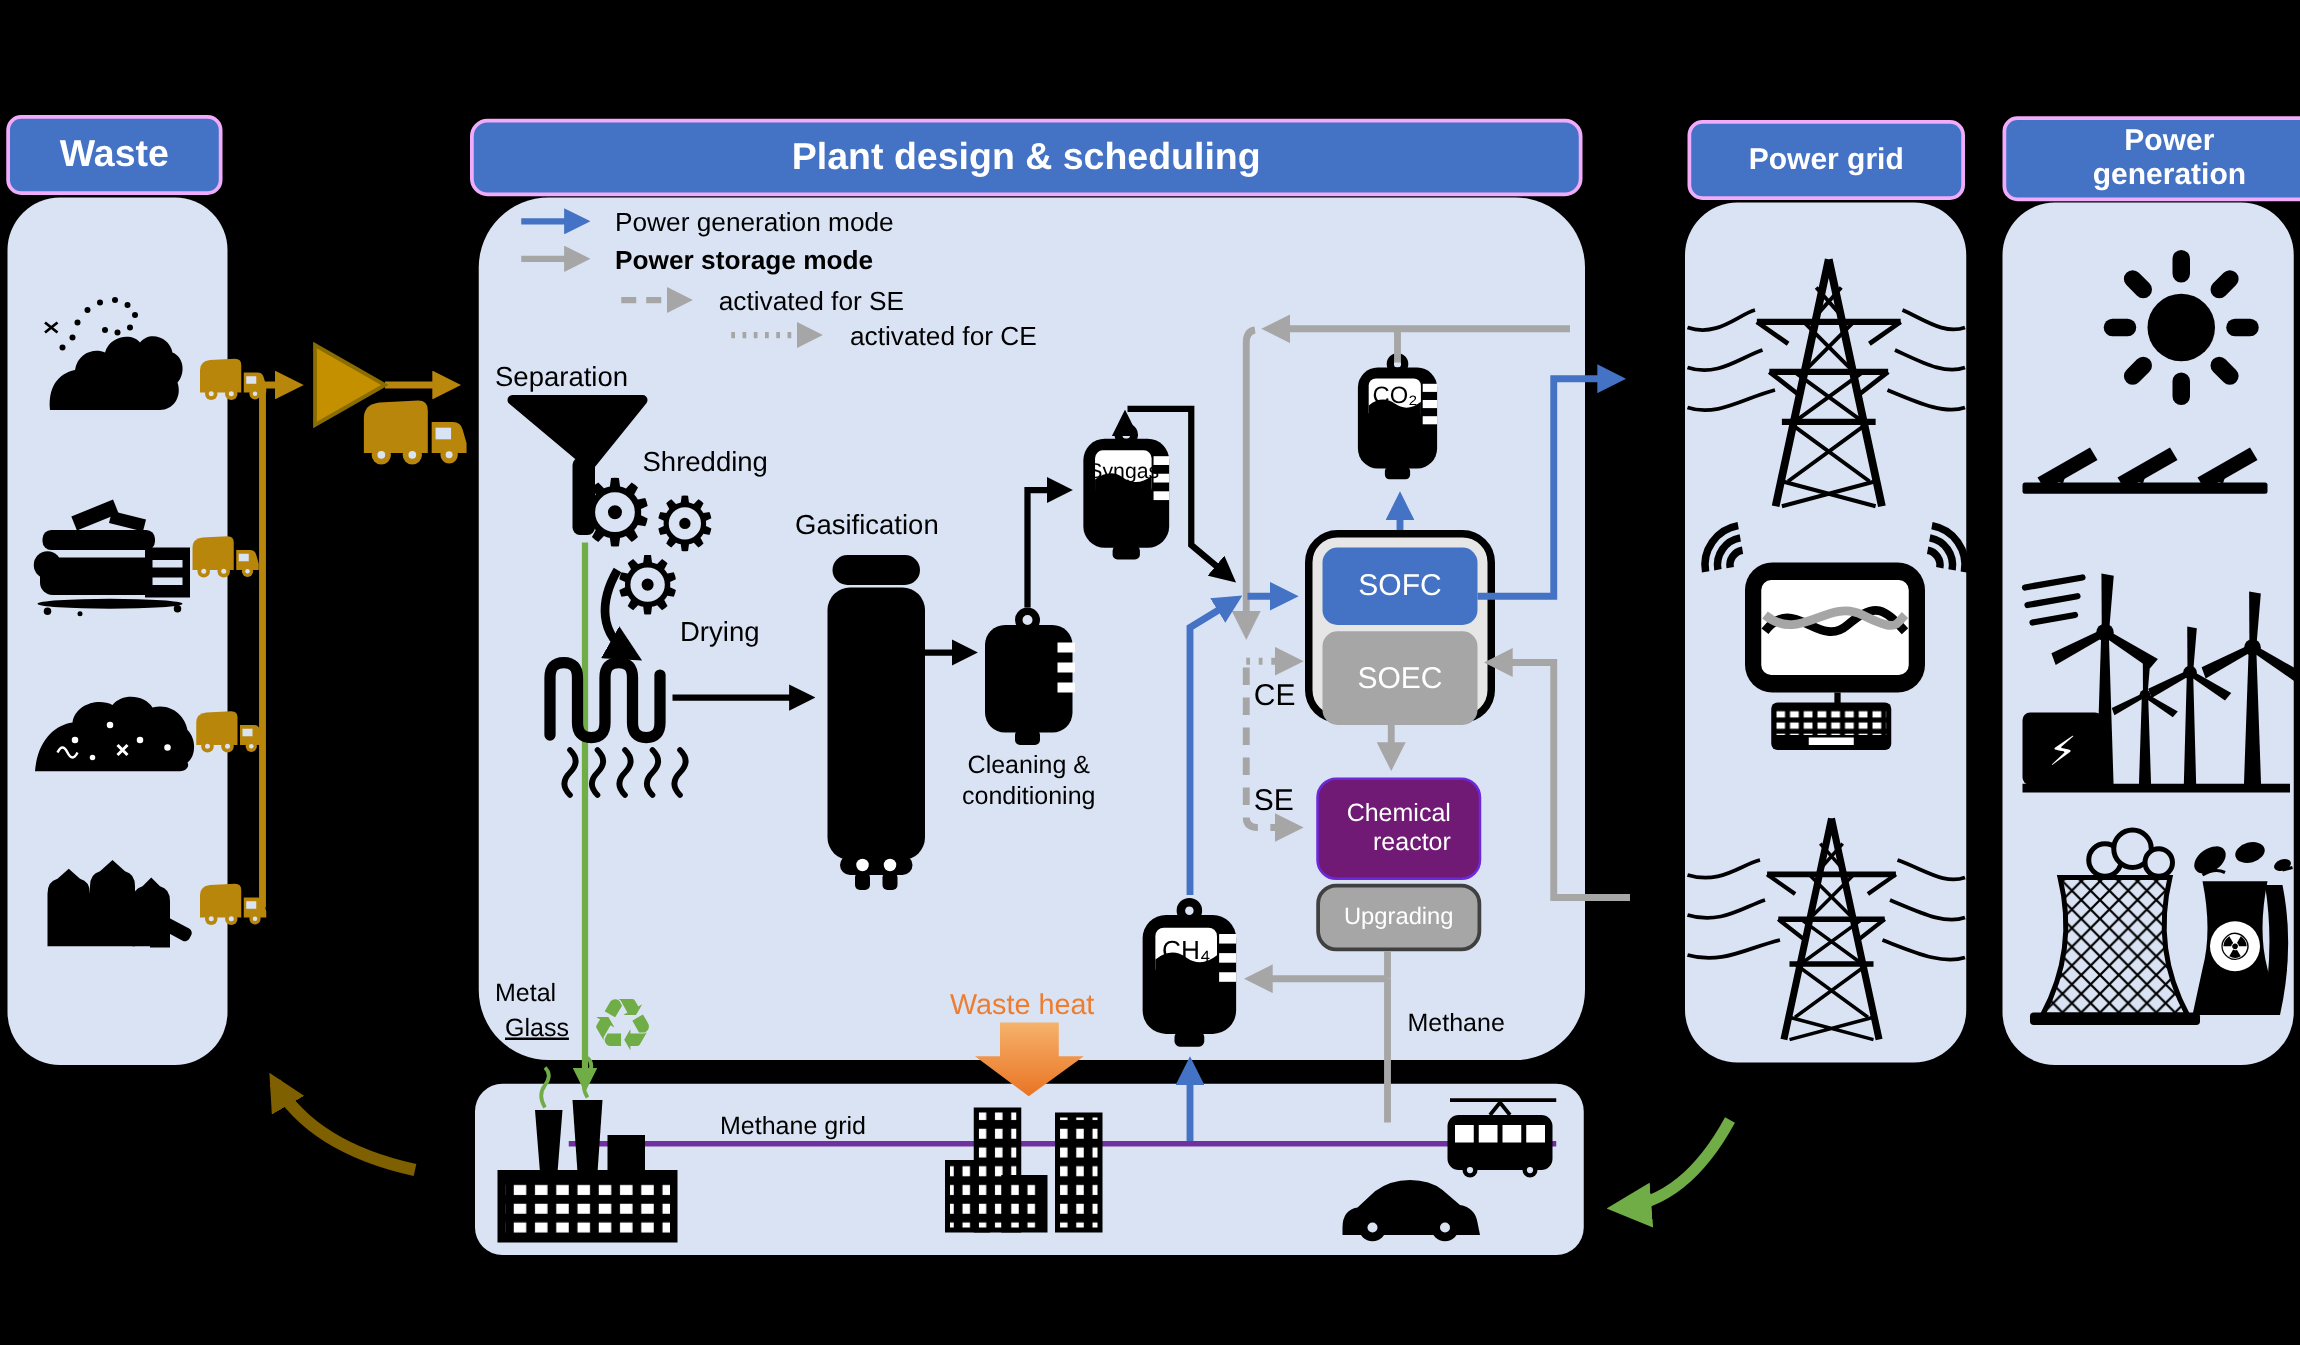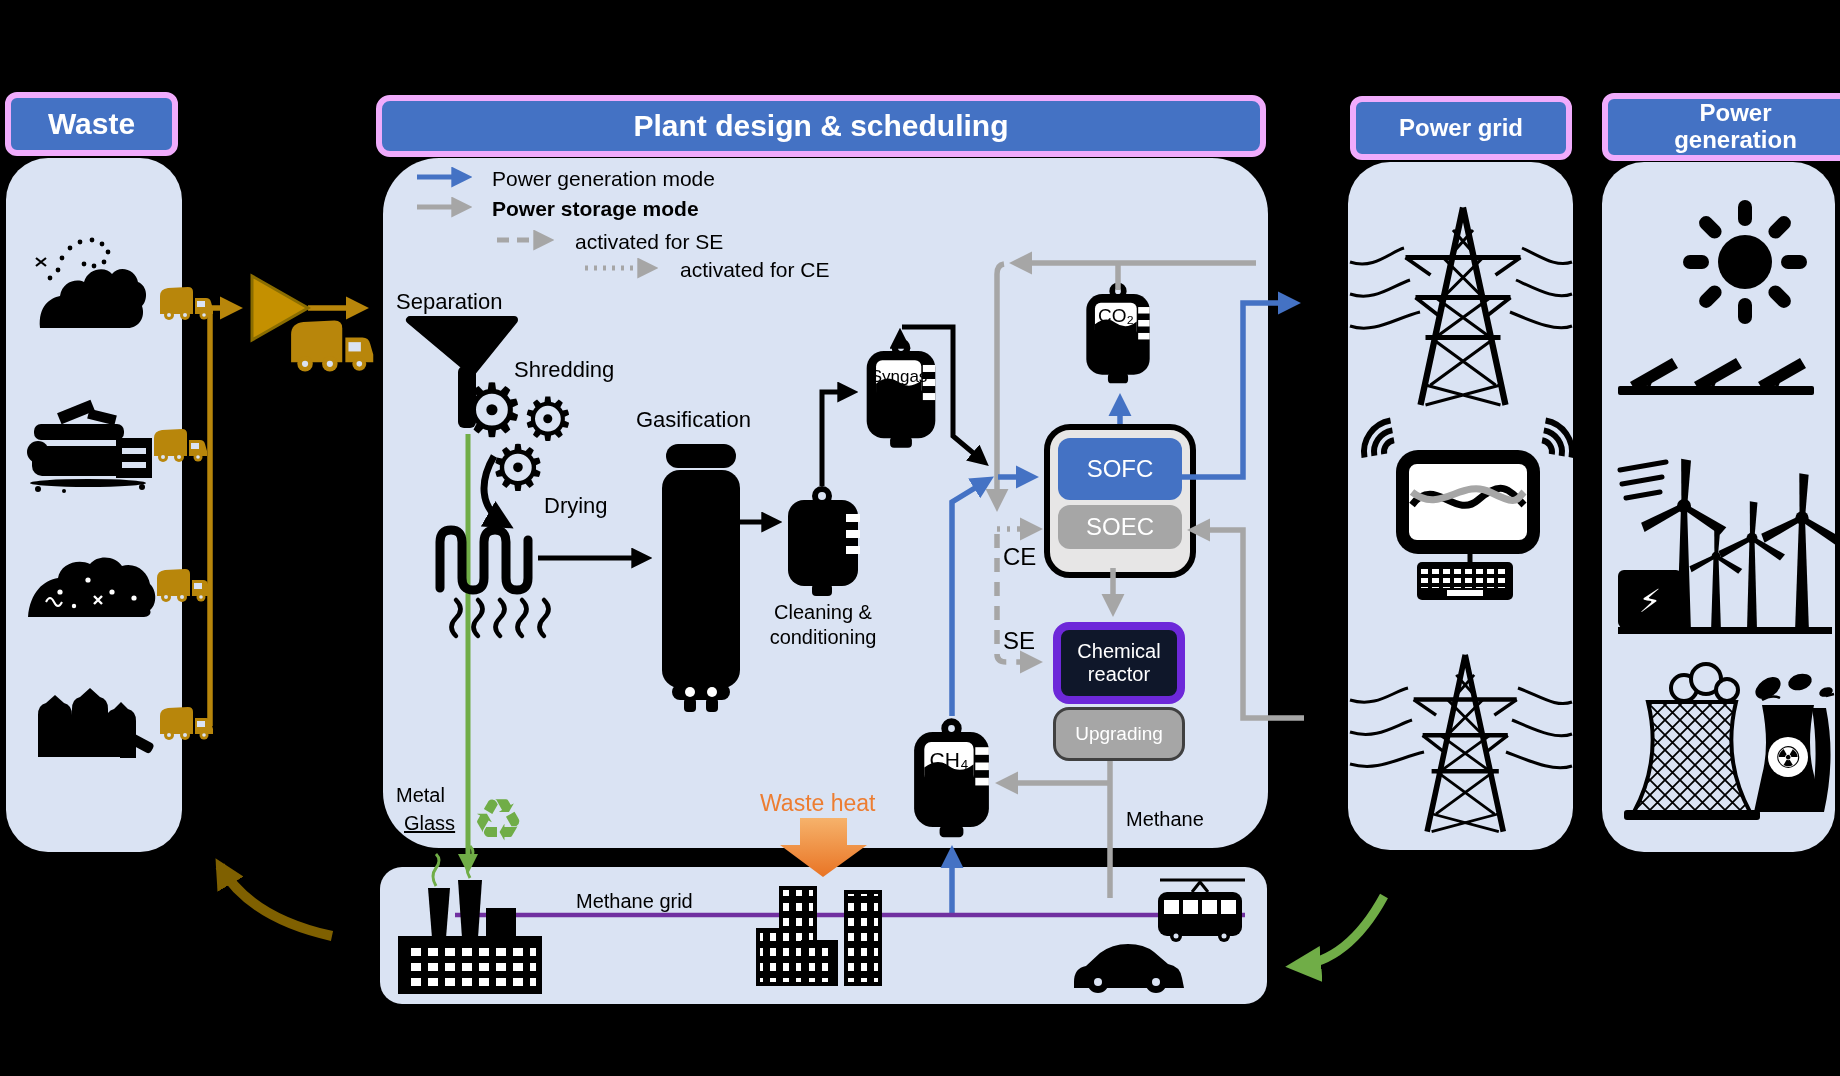--- a/index.html
+++ b/index.html
@@ -1,20 +1,20 @@
 <!DOCTYPE html>
 <html><head>
 <meta charset="utf-8">
 <style>
   html,body{margin:0;padding:0;background:#000;}
   #stage{position:relative;width:1840px;height:1076px;background:#000;overflow:hidden;
          font-family:"Liberation Sans",sans-serif;}
   .panel{position:absolute;background:#DAE3F3;}
   .hdr{position:absolute;background:#4472C4;color:#fff;font-weight:bold;display:flex;
-       align-items:center;justify-content:center;text-align:center;border:6px solid #f0abfc;
+       align-items:center;justify-content:center;text-align:center;border:3px solid #f0abfc;
        box-sizing:border-box;}
   .lbl{position:absolute;color:#000;white-space:nowrap;line-height:1.25;}
   .box{position:absolute;color:#fff;display:flex;align-items:center;justify-content:center;
        text-align:center;box-sizing:border-box;line-height:1.15;}
   svg text{font-family:"Liberation Sans",sans-serif;}
   svg text.sym{font-family:"DejaVu Sans",sans-serif;}
   #overlay{position:absolute;left:0;top:0;z-index:4;}
   .z5{z-index:5;} .z3{z-index:3;} .z1{z-index:1;}
 </style>
 </head>
@@ -39,25 +39,25 @@
     </div>
   <div class="hdr z3" style="left:1602px;top:93px;width:267px;height:68px;border-radius:12px;font-size:24px;padding:0 42px;line-height:1.12;">
       <span>Power generation</span>
     </div>
 
   <div class="z3" style="position:absolute;left:1044px;top:424px;width:152px;height:154px;border-radius:26px;
               background:#E7E6E6;border:6px solid #000;box-sizing:border-box;"></div>
   <div class="box z3" style="left:1058px;top:438px;width:124px;height:62px;border-radius:12px;background:#4472C4;font-size:24px;">
       <span>SOFC</span>
     </div>
-  <div class="box z3" style="left:1058px;top:505px;width:124px;height:44px;border-radius:12px;background:#A6A6A6;font-size:24px;">
+  <div class="box z3" style="left:1058px;top:505px;width:124px;height:75px;border-radius:12px;background:#A6A6A6;font-size:24px;">
       <span>SOEC</span>
     </div>
-  <div class="box z3" style="left:1053px;top:622px;width:132px;height:82px;border-radius:16px;background:#0f172a;
-              border:8px solid #6d28d9;font-size:20px;">
+  <div class="box z3" style="left:1053px;top:622px;width:132px;height:82px;border-radius:16px;background:#701a75;
+              border:2px solid #6d28d9;font-size:20px;text-align:right;">
     <span>
       <span>Chemical</span><br>
       <span>reactor</span>
     </span>
   </div>
   <div class="box z3" style="left:1053px;top:707px;width:132px;height:54px;border-radius:16px;background:#A6A6A6;
               border:3px solid #404040;font-size:19px;">
       <span>Upgrading</span>
     </div>
 

